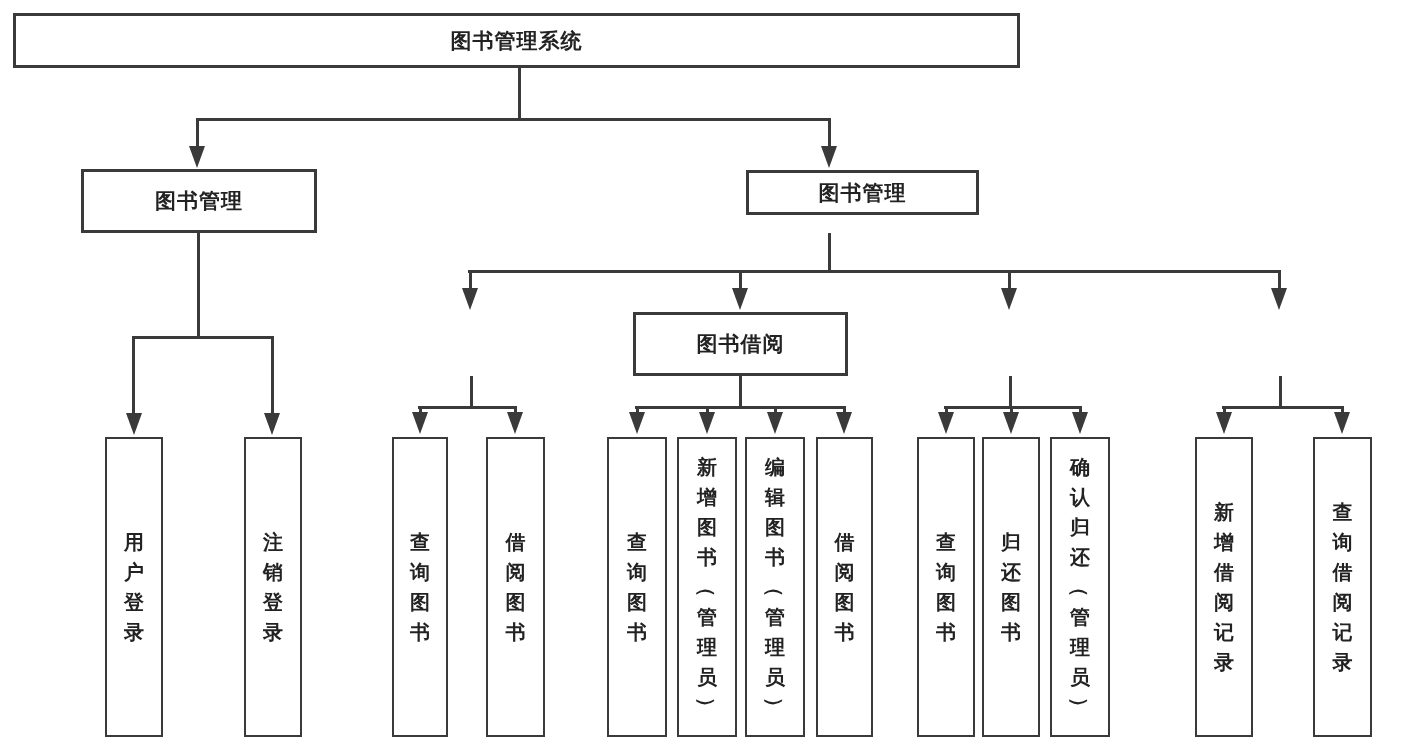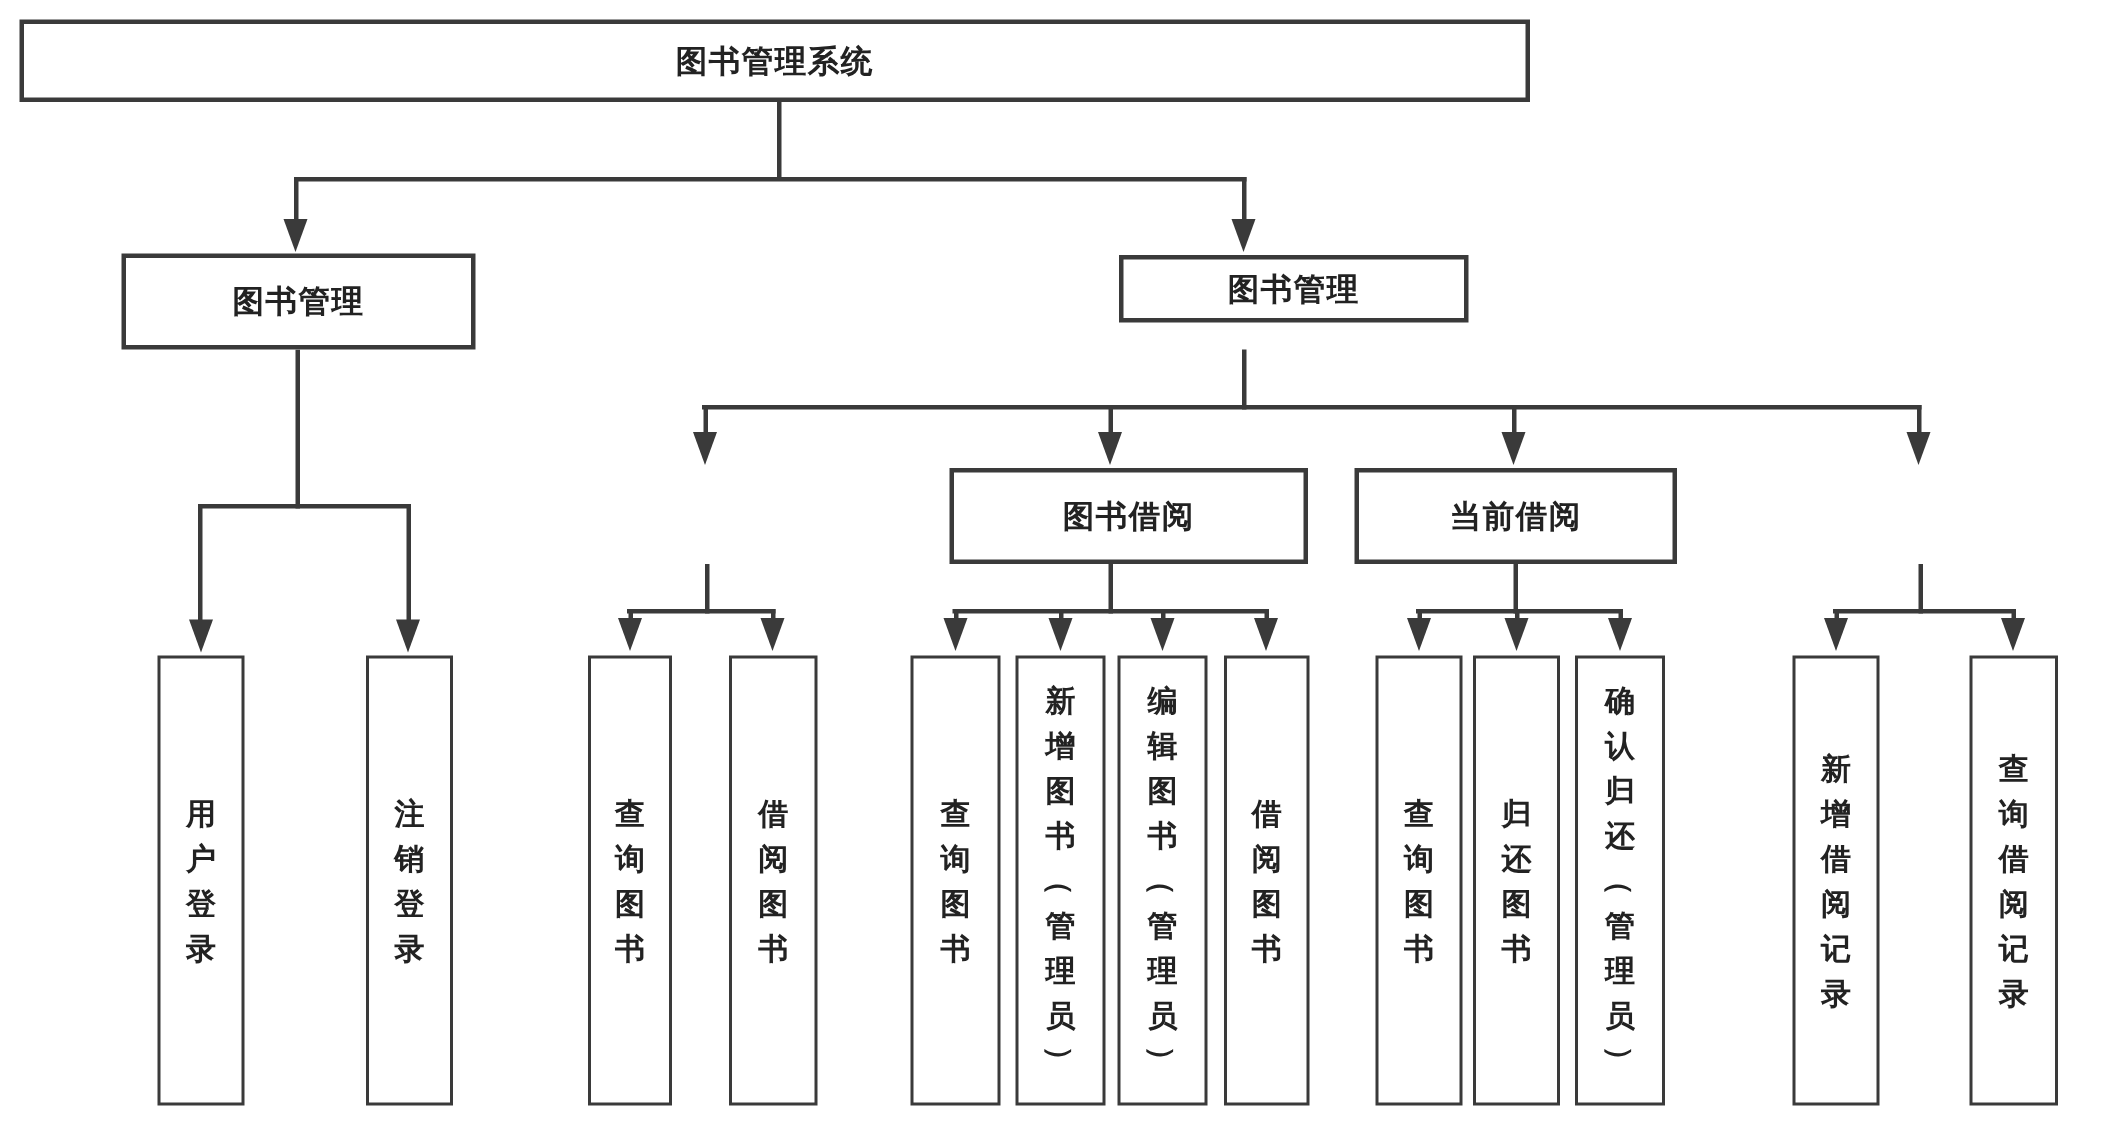--- a/index.html
+++ b/index.html
@@ -109,25 +109,22 @@
     <span>图书管理系统</span>
   </div>
 
   <div class="hbox" style="left:81px;top:169px;width:236px;height:64px">
     <span>图书管理</span>
   </div>
   <div class="hbox" style="left:746px;top:170px;width:233px;height:45px">
     <span>图书管理</span>
   </div>
 
-  <div class="hbox" style="left:633px;top:312px;width:239px;height:64px">
+  <div class="hbox" style="left:633px;top:312px;width:215px;height:64px">
     <span>图书借阅</span>
-  </div>
-  <div class="hbox" style="left:903px;top:312px;width:215px;height:64px">
-    <span>当前借阅</span>
   </div>
 
   <div class="vbox" style="left:105px;width:58px">
     <span class="vtext">
         <span class="vchar">用</span>
         <span class="vchar">户</span>
         <span class="vchar">登</span>
         <span class="vchar">录</span>
       </span>
   </div>

